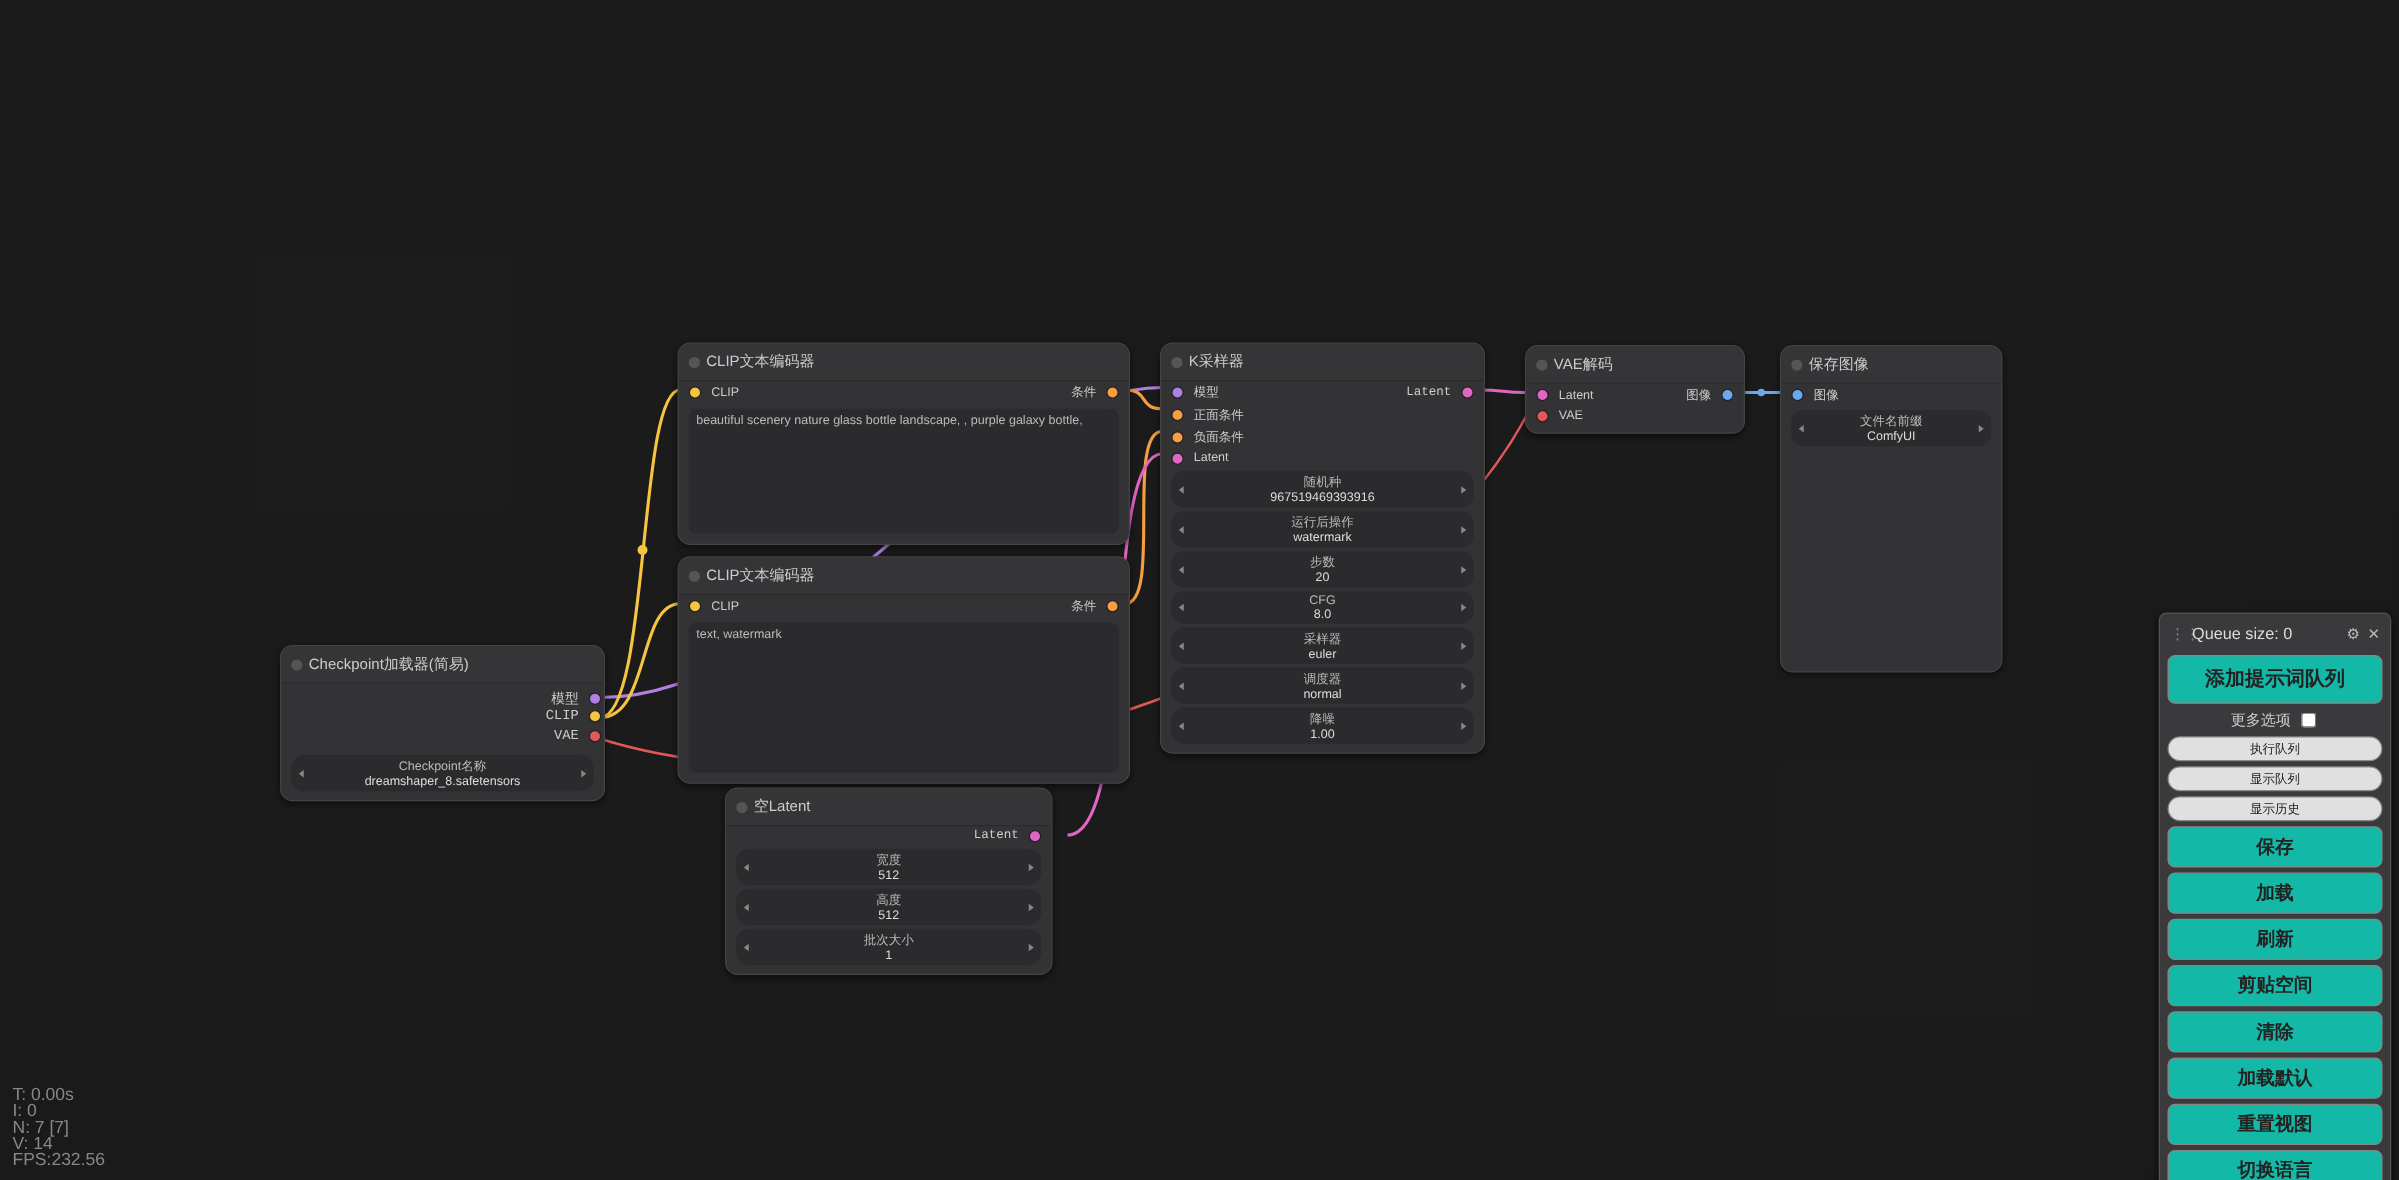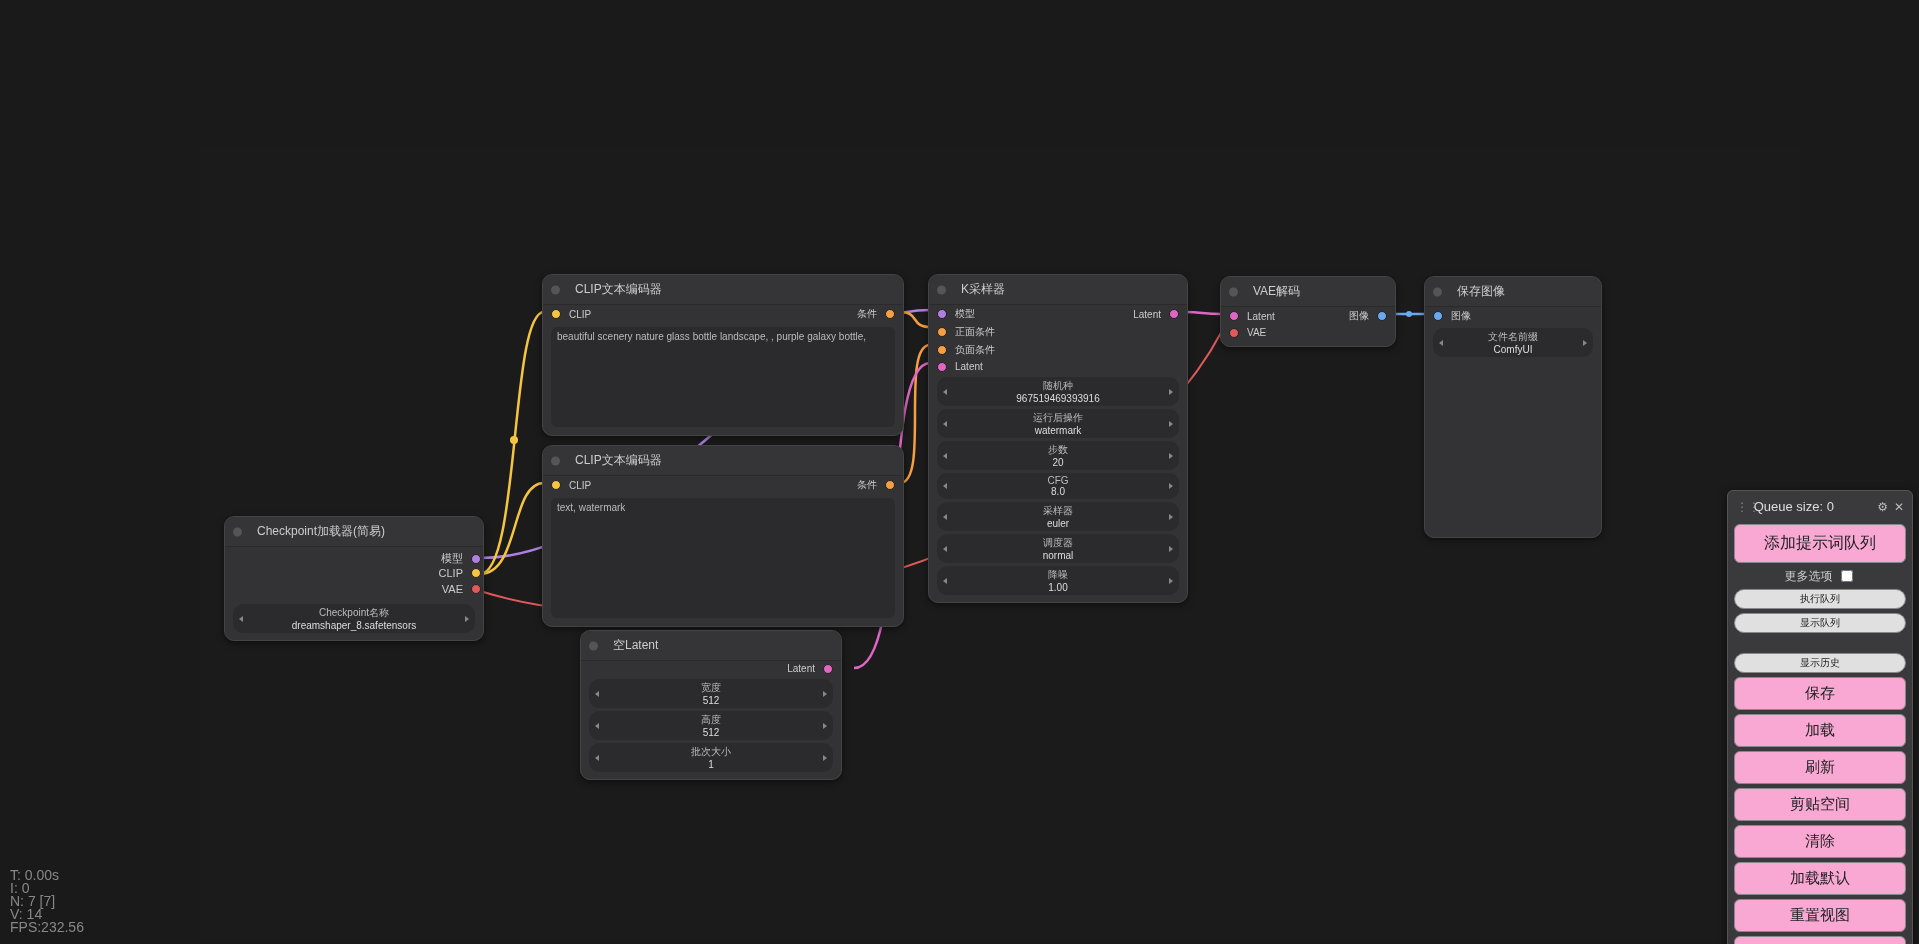--- a/index.html
+++ b/index.html
@@ -29,21 +29,21 @@
   .node {
     position: absolute;
     background: #333336;
     border: 1px solid #444;
     border-radius: 10px;
     box-shadow: 0 2px 6px rgba(0,0,0,0.5);
     font-size: 11px;
     color: #ccc;
   }
   .node-title {
-    padding: 6px 8px 6px 32px;
+    padding: 6px 8px 6px 22px;
     border-bottom: 1px solid #2a2a2a;
     background: #353538;
     border-radius: 10px 10px 0 0;
     font-size: 12px;
     color: #ccc;
     position: relative;
   }
   .node-title::before {
     content: '';
     position: absolute;
@@ -63,20 +63,21 @@
     font-size: 10px;
     position: relative;
   }
   .io-left, .io-right {
     display: flex;
     align-items: center;
     gap: 4px;
   }
   .io-right {
     margin-left: auto;
+    font-family: Liberation Mono, monospace;
   }
   .port {
     width: 8px;
     height: 8px;
     border-radius: 50%;
     border: 1px solid #222;
     flex-shrink: 0;
   }
   .io-right .port {
     margin-left: 4px;
@@ -167,29 +168,30 @@
     display: inline-block;
     width: 10px;
     color: #888;
     font-size: 12px;
     margin-right: 4px;
   }
   .btn {
     display: block;
     width: 100%;
     box-sizing: border-box;
-    background: #f9a8d4;
+    background: #14b8a6;
     color: #222;
     border: 1px solid #888;
     border-radius: 6px;
     padding: 6px 4px;
     margin: 4px 0;
     font-size: 15px;
     text-align: center;
     cursor: pointer;
+    font-weight: bold;
   }
   .btn.primary {
     font-size: 16px;
     padding: 8px 4px;
   }
   .btn-row {
     display: flex;
     gap: 4px;
     flex-direction: column;
   }
@@ -458,21 +460,21 @@
   </div>
   <div class="btn primary">添加提示词队列</div>
   <div class="opt-row">
     <span>更多选项</span>
     <input type="checkbox" style="">
   </div>
   <div class="btn-row">
     <div class="btn-small">执行队列</div>
     <div class="btn-small">显示队列</div>
   </div>
-  <div class="btn-row" style="margin-top:20px; justify-content:center;">
+  <div class="btn-row" style="margin-top:4px; justify-content:center;">
     <div class="btn-small" style="flex:0 0 60%;">显示历史</div>
   </div>
   <div class="btn">保存</div>
   <div class="btn">加载</div>
   <div class="btn">刷新</div>
   <div class="btn">剪贴空间</div>
   <div class="btn">清除</div>
   <div class="btn">加载默认</div>
   <div class="btn">重置视图</div>
   <div class="btn">切换语言</div>

